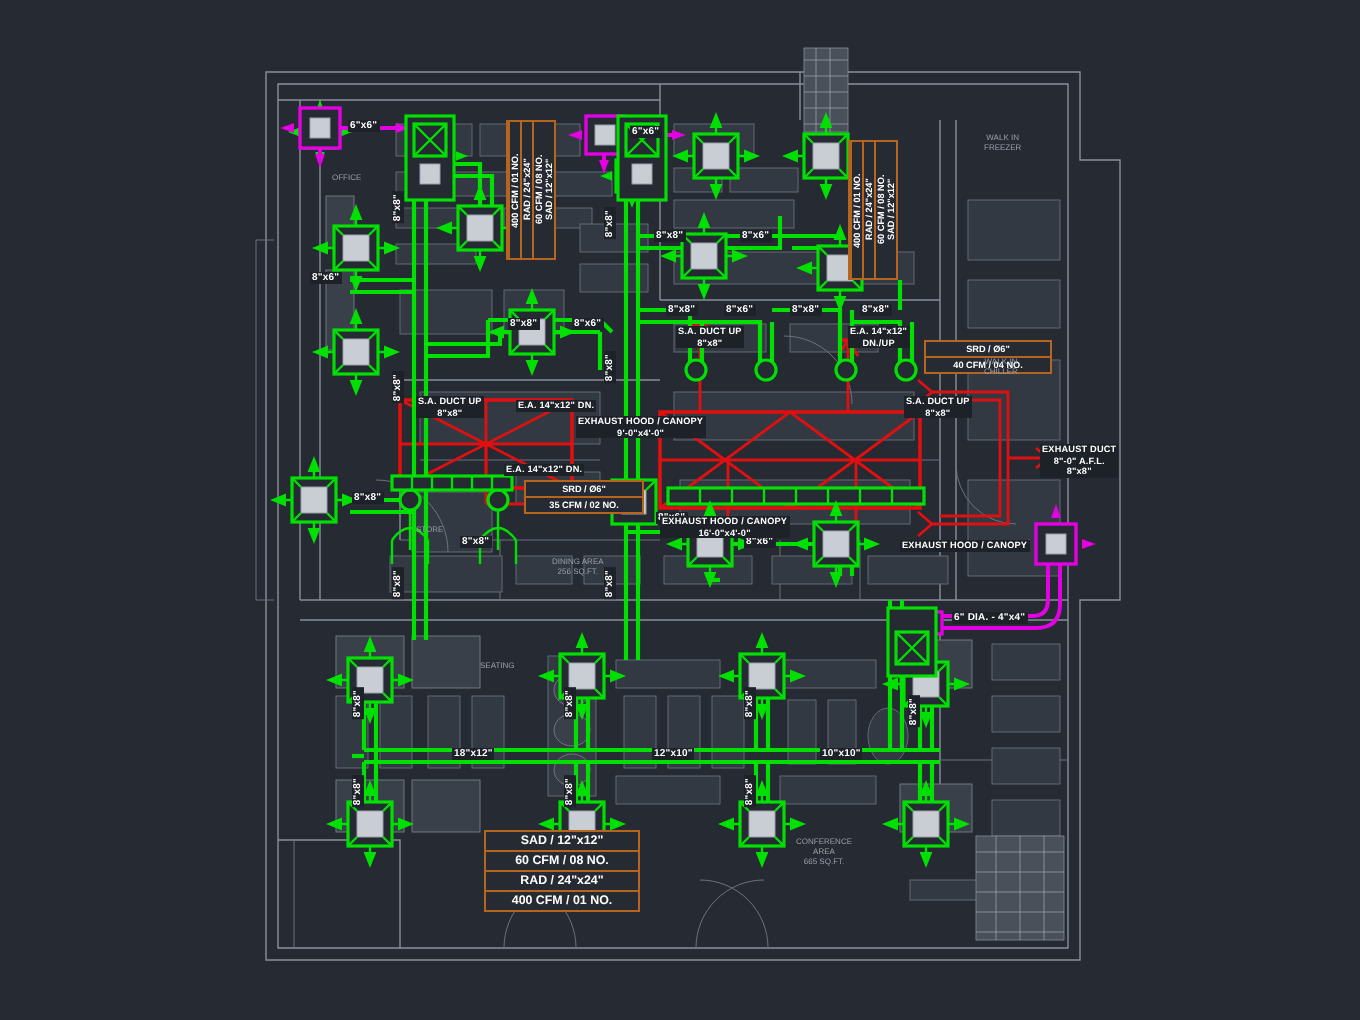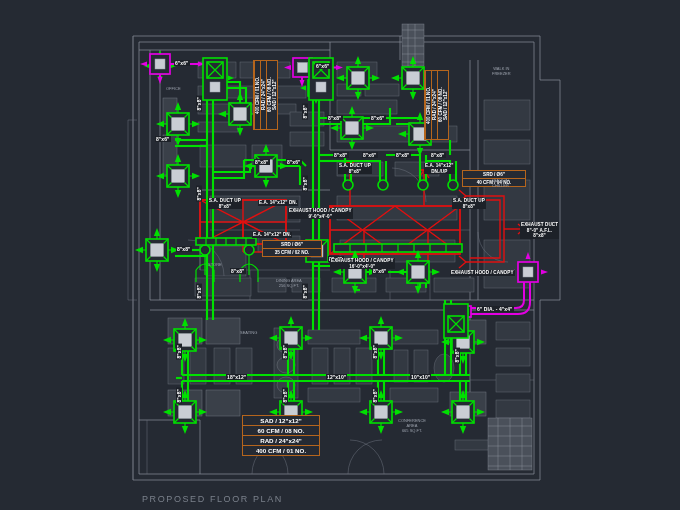--- a/index.html
+++ b/index.html
@@ -558,15 +558,14 @@
 CHILLER</div>
   <div class="room-lbl" style="left:398px;top:418px;white-space:pre;">CONFERENCE
 AREA
 665 SQ.FT.</div>
   <div class="room-lbl" style="left:276px;top:278px;white-space:pre;">DINING AREA
 256 SQ.FT.</div>
   <div class="room-lbl" style="left:240px;top:330px;">SEATING</div>
   <div class="room-lbl" style="left:166px;top:86px;">OFFICE</div>
   <div class="room-lbl" style="left:208px;top:262px;">STORE</div>
 
-  <div class="title" style="left:142px;top:494px;">PROPOSED FLOOR PLAN</div>
 
 </div>
 
 </body></html>

